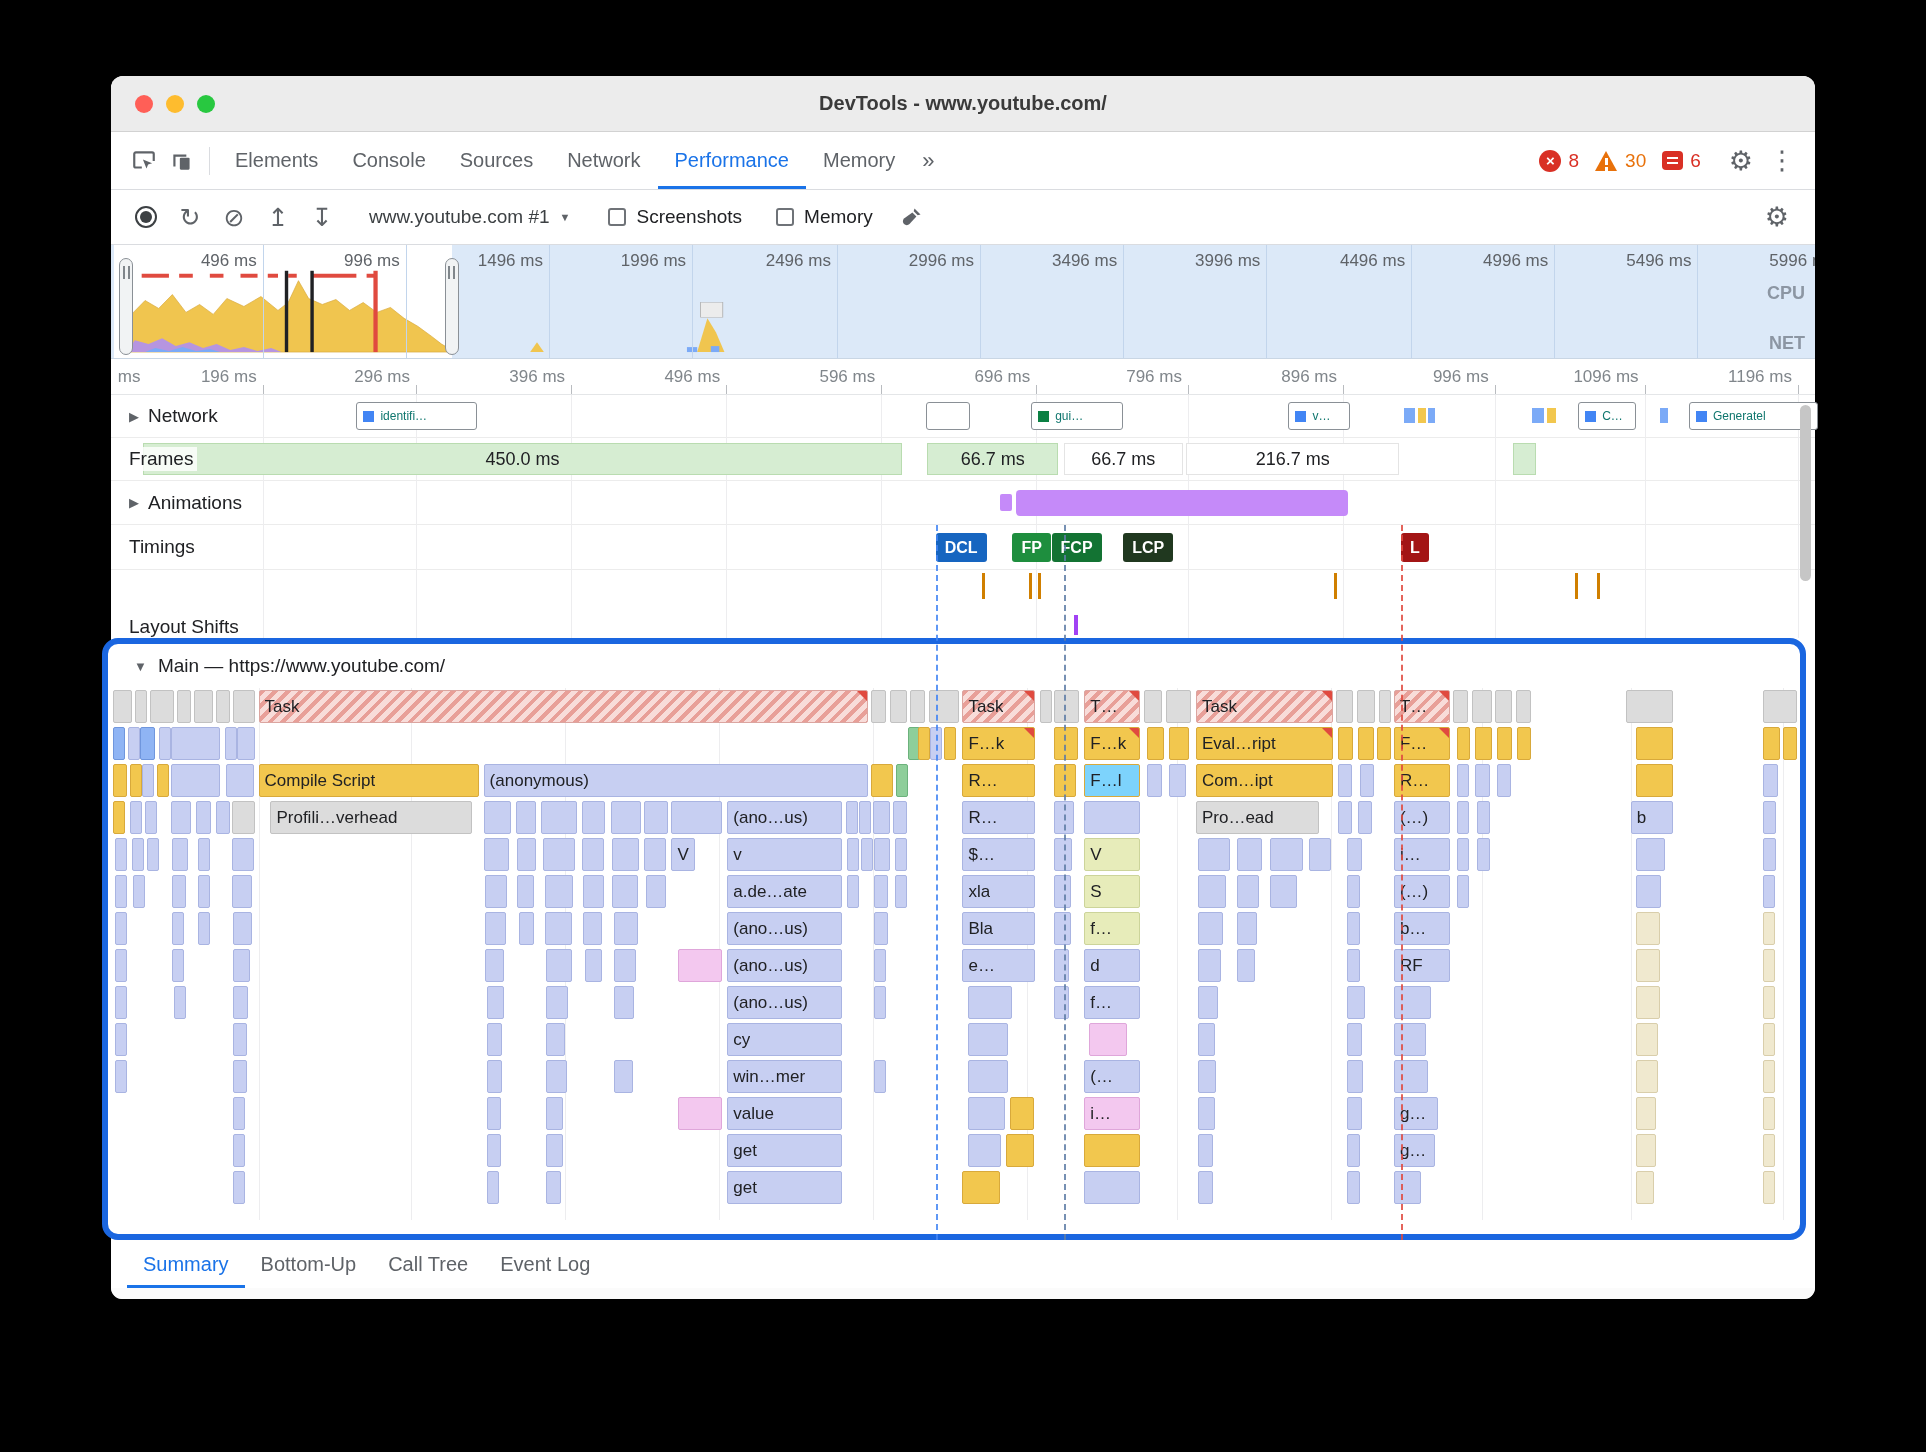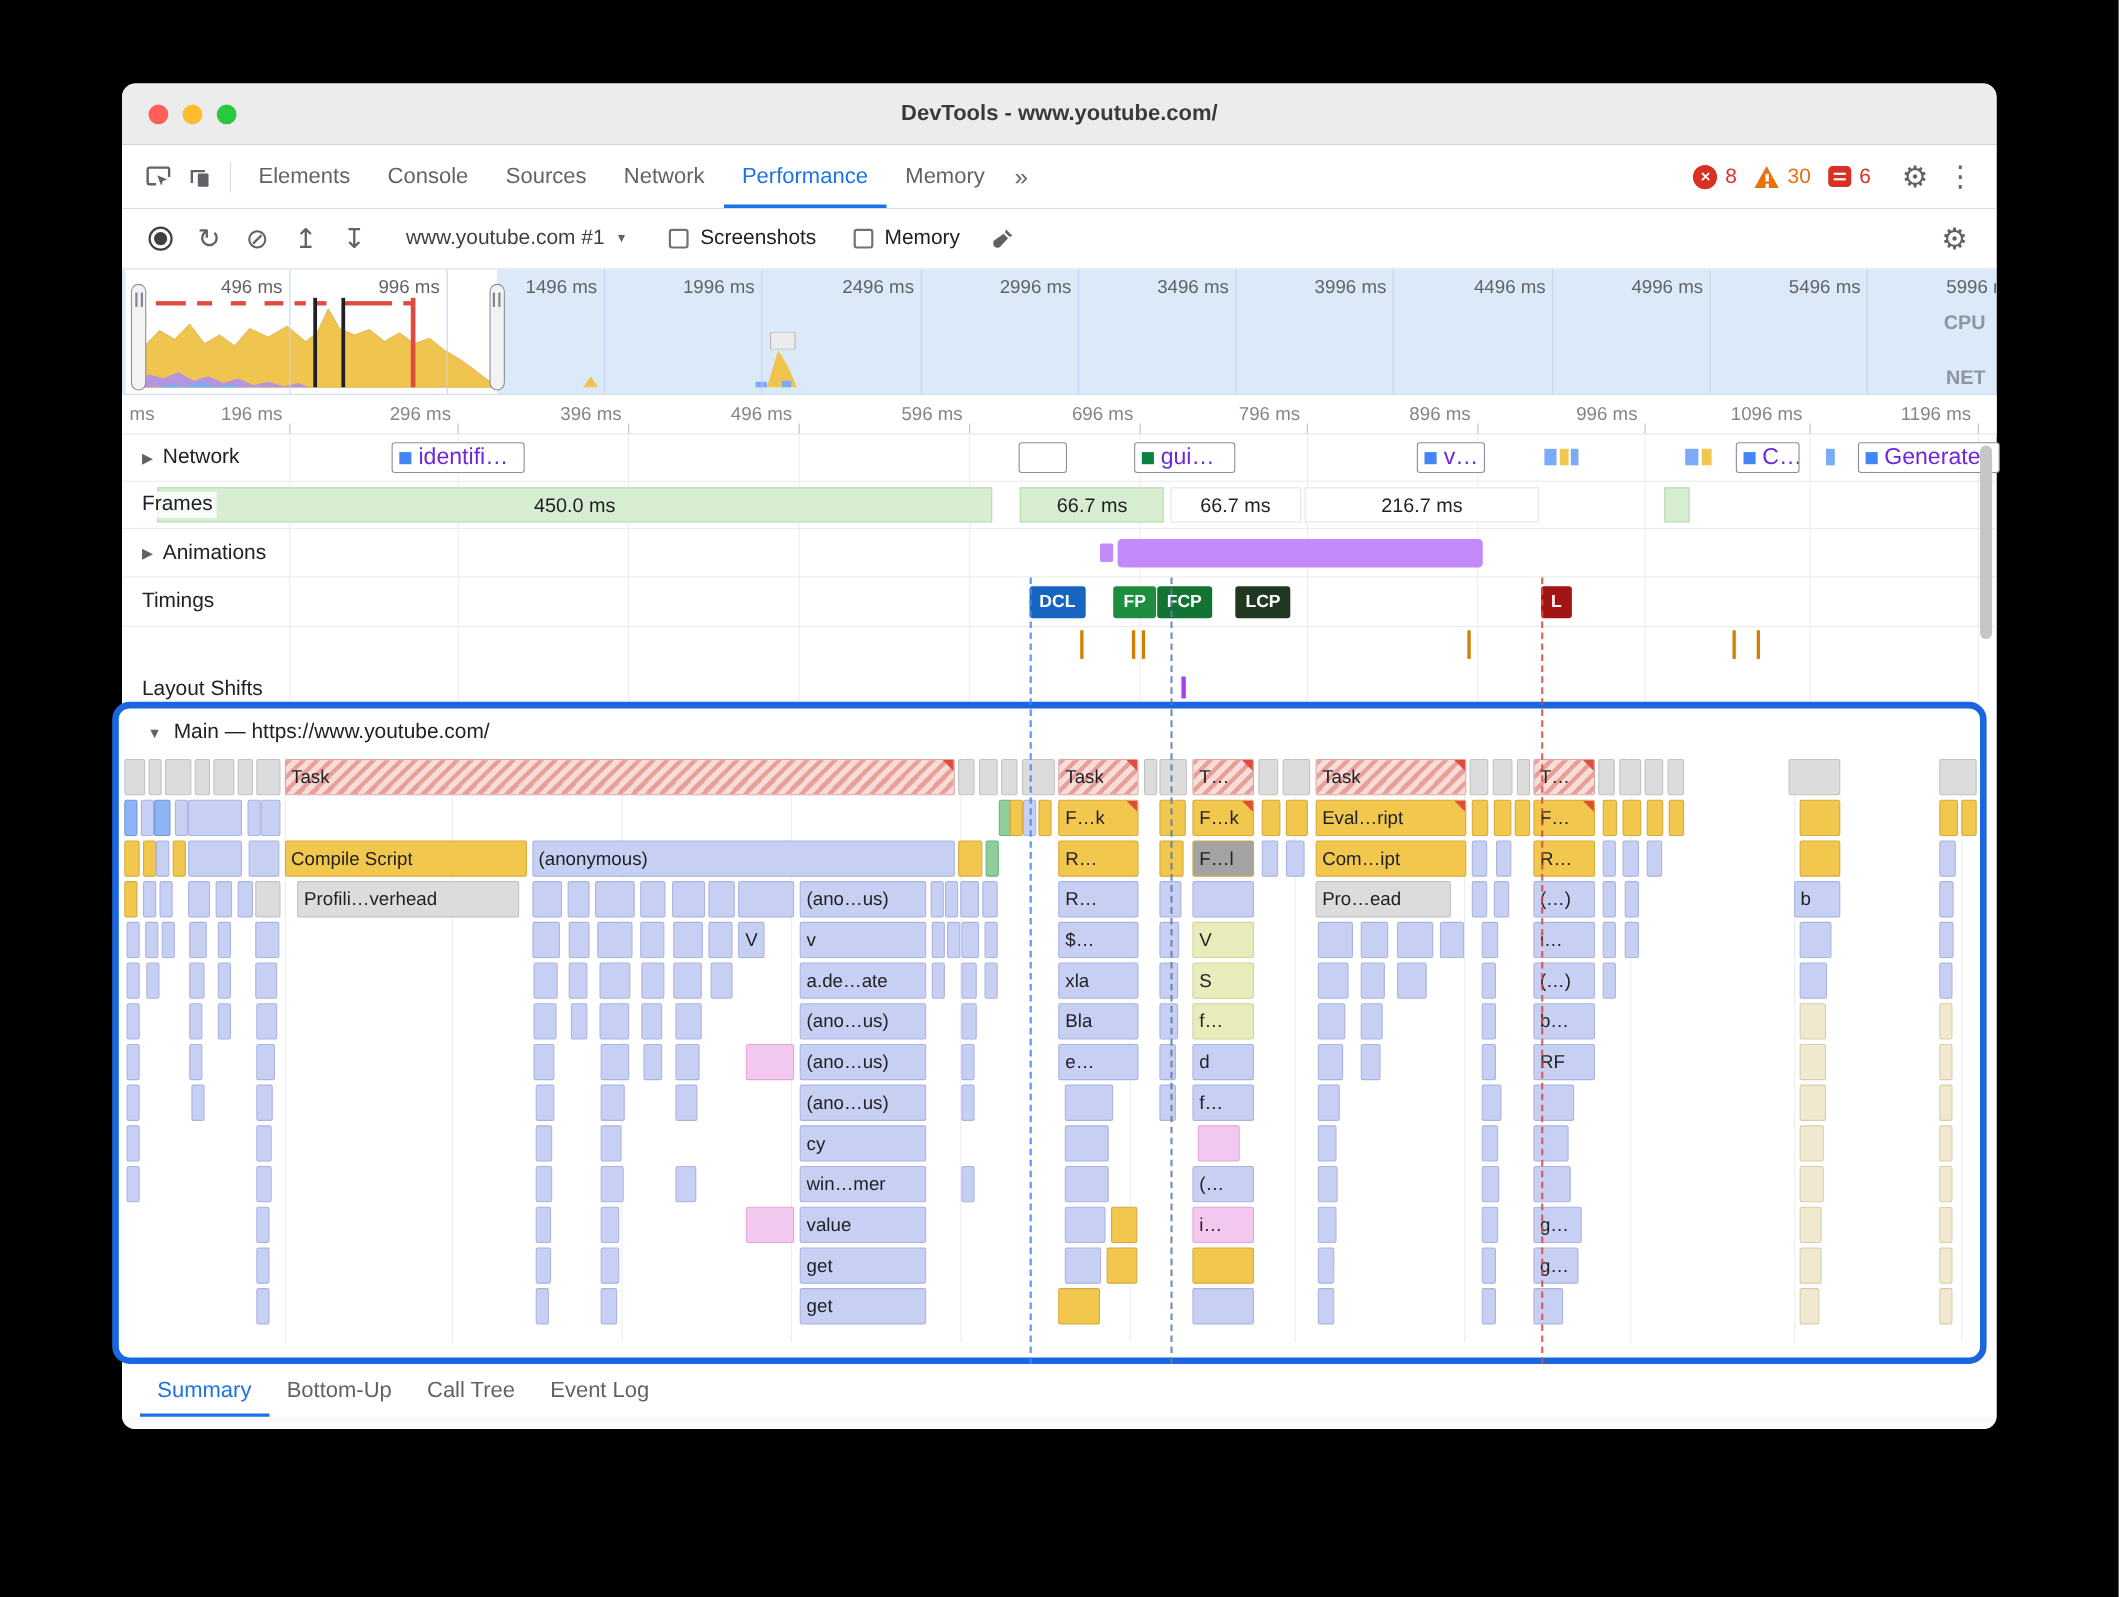--- a/index.html
+++ b/index.html
@@ -79,21 +79,21 @@
   .grid-v{position:absolute;top:0;bottom:0;width:1px;background:#ededef;z-index:0}
   .track{position:relative;border-bottom:1px solid #ececec;background:transparent}
   .t-network{height:43px}.t-frames{height:43px}.t-anim{height:44px}.t-timings{height:45px}
   .t-marks{height:43px;border-bottom:none}.t-ls{height:25px;border-bottom:none;overflow:hidden}
   .track-label{position:absolute;left:14px;top:50%;transform:translateY(-50%);font-size:19px;color:#202124;
     display:flex;align-items:center;gap:9px;z-index:6;background:rgba(255,255,255,.8);padding:1px 4px;white-space:nowrap}
   .tri{font-size:13px;color:#5f6368}
   .t-ls .track-label{top:14px}
 
   .net-chip{position:absolute;top:7px;height:28px;border:1px solid #8a9096;background:#fff;border-radius:3px;
-    display:flex;align-items:center;padding:0 6px;font-size:21px;color:#6d28d9;overflow:hidden;white-space:nowrap;z-index:2}
+    display:flex;align-items:center;padding:0 6px;font-size:12px;color:#0f766e;overflow:hidden;white-space:nowrap;z-index:2}
   .net-chip i{width:11px;height:11px;margin-right:6px;flex:none}
   .net-sq{position:absolute;top:13px;height:15px;z-index:2}
 
   .frame-seg{position:absolute;top:5px;bottom:5px;display:flex;align-items:center;justify-content:center;
     font-size:18px;color:#202124;overflow:hidden;white-space:nowrap;z-index:1}
   .frame-green{background:#d6edd2;border:1px solid #b9dcb0}
   .frame-white{background:#fff;border:1px solid #e4e4e4}
 
   .anim-bar{position:absolute;top:9px;height:26px;background:#c58af9;border-radius:4px;z-index:2}
   .anim-pre{position:absolute;top:13px;height:17px;background:#c58af9;border-radius:2px;z-index:2}
@@ -499,21 +499,21 @@
             </div>
             <div class="f-bar" style="left: 22.2%; width: 22.7%; background: rgb(199, 207, 242); border-color: rgb(169, 180, 226);">
               <span>(anonymous)</span>
             </div>
             <div class="f-bar" style="left: 45.1%; width: 1.3%; background: rgb(242, 199, 78); border-color: rgb(216, 169, 59);"></div>
             <div class="f-bar" style="left: 46.6%; width: 0.7%; background: rgb(142, 206, 154); border-color: rgb(108, 178, 124);"></div>
             <div class="f-bar" style="left: 50.5%; width: 4.3%; background: rgb(242, 199, 78); border-color: rgb(216, 169, 59);">
               <span>R…</span>
             </div>
             <div class="f-bar" style="left: 55.9%; width: 1.3%; background: rgb(242, 199, 78); border-color: rgb(216, 169, 59);"></div>
-            <div class="f-bar" style="left: 57.7%; width: 3.3%; background: #a3a3a3; border-color: rgb(216, 169, 59);">
+            <div class="f-bar" style="left: 57.7%; width: 3.3%; background: #7dd3fc; border-color: rgb(216, 169, 59);">
               <span>F…l</span>
             </div>
             <div class="f-bar" style="left: 61.4%; width: 0.9%; background: rgb(199, 207, 242); border-color: rgb(169, 180, 226);"></div>
             <div class="f-bar" style="left: 62.7%; width: 1%; background: rgb(199, 207, 242); border-color: rgb(169, 180, 226);"></div>
             <div class="f-bar" style="left: 64.3%; width: 8.1%; background: rgb(242, 199, 78); border-color: rgb(216, 169, 59);">
               <span>Com…ipt</span>
             </div>
             <div class="f-bar" style="left: 72.7%; width: 0.8%; background: rgb(199, 207, 242); border-color: rgb(169, 180, 226);"></div>
             <div class="f-bar" style="left: 74%; width: 0.8%; background: rgb(199, 207, 242); border-color: rgb(169, 180, 226);"></div>
             <div class="f-bar" style="left: 76%; width: 3.3%; background: rgb(242, 199, 78); border-color: rgb(216, 169, 59);">

